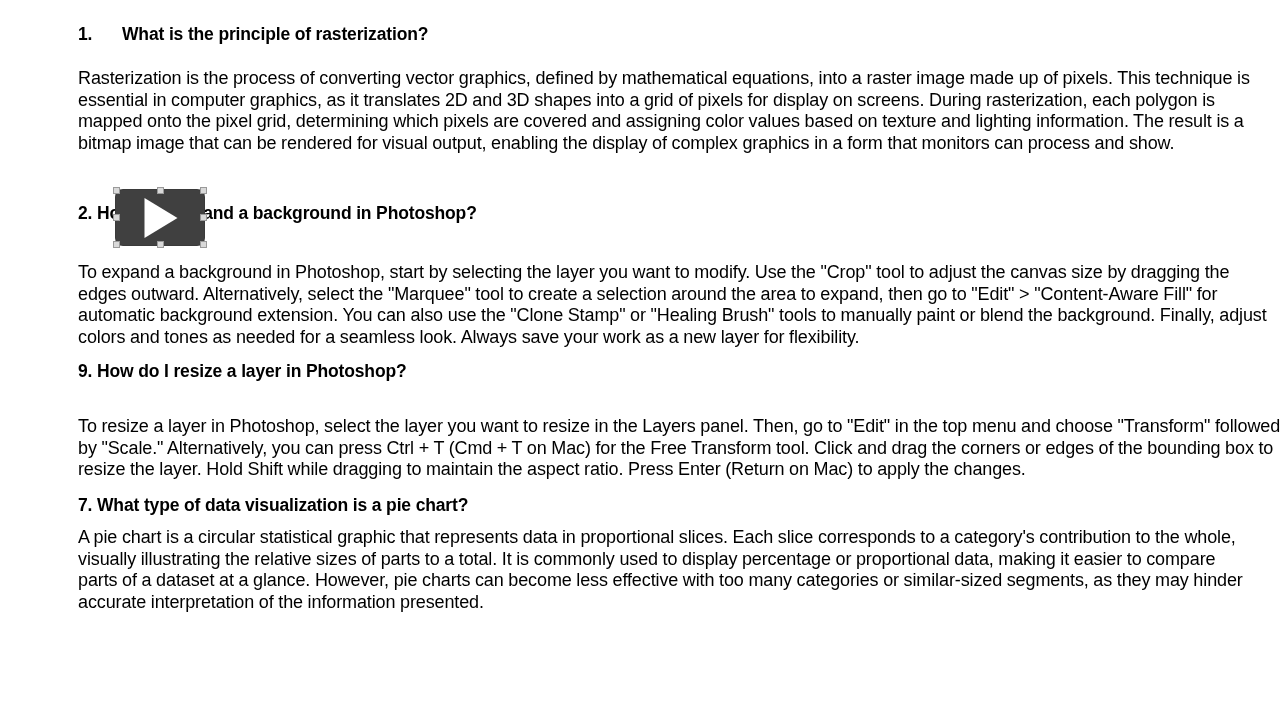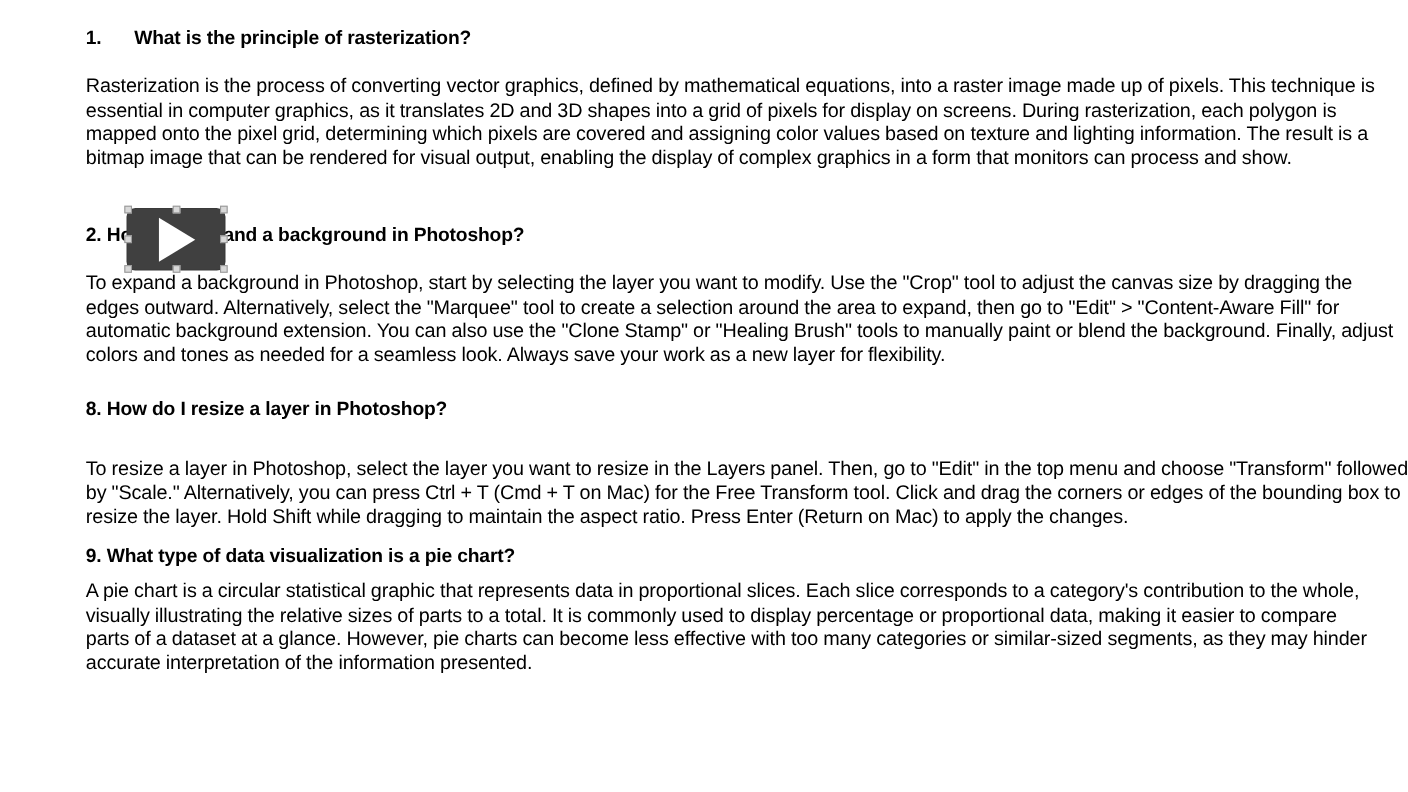--- a/index.html
+++ b/index.html
@@ -53,21 +53,21 @@
     line-height: 21.6px;
     margin: 0;
     letter-spacing: -0.12px;
     text-align: left;
     word-spacing: -0.2px;
   }
 
   .block-q1-heading { position: absolute; left: 34px; top: 24px; }
   .block-q1-body    { position: absolute; left: 34px; top: 68px; width: 1205px; }
   .block-q2-heading { position: absolute; left: 34px; top: 203px; }
-  .block-q2-body    { position: absolute; left: 34px; top: 247px; width: 1198px; }
+  .block-q2-body    { position: absolute; left: 34px; top: 262px; width: 1198px; }
   .block-q3-heading { position: absolute; left: 34px; top: 361px; }
   .block-q3-body    { position: absolute; left: 34px; top: 416px; width: 1205px; }
   .block-q4-heading { position: absolute; left: 34px; top: 495px; }
   .block-q4-body    { position: absolute; left: 34px; top: 527px; width: 1180px; }
 
   
   .video-overlay {
     position: absolute;
     left: 69px;
     top: 187px;
@@ -130,29 +130,29 @@
 
   <div class="block-q2-heading">
     <h2 class="q-heading">2. How do I expand a background in Photoshop?</h2>
   </div>
 
   <div class="block-q2-body">
     <p class="q-body"> To expand a background in Photoshop, start by selecting the layer you want to modify. Use the "Crop" tool to adjust the canvas size by dragging the edges outward. Alternatively, select the "Marquee" tool to create a selection around the area to expand, then go to "Edit" &gt; "Content-Aware Fill" for automatic background extension. You can also use the "Clone Stamp" or "Healing Brush" tools to manually paint or blend the background. Finally, adjust colors and tones as needed for a seamless look. Always save your work as a new layer for flexibility.</p>
   </div>
 
   <div class="block-q3-heading">
-    <h2 class="q-heading">8. How do I resize a layer in Photoshop?</h2>
+    <h2 class="q-heading">9. How do I resize a layer in Photoshop?</h2>
   </div>
 
   <div class="block-q3-body">
     <p class="q-body">To resize a layer in Photoshop, select the layer you want to resize in the Layers panel. Then, go to "Edit" in the top menu and choose "Transform" followed by "Scale." Alternatively, you can press Ctrl + T (Cmd + T on Mac) for the Free Transform tool. Click and drag the corners or edges of the bounding box to resize the layer. Hold Shift while dragging to maintain the aspect ratio. Press Enter (Return on Mac) to apply the changes.</p>
   </div>
 
   <div class="block-q4-heading">
-    <h2 class="q-heading">9. What type of data visualization is a pie chart?</h2>
+    <h2 class="q-heading">7. What type of data visualization is a pie chart?</h2>
   </div>
 
   <div class="block-q4-body">
     <p class="q-body">A pie chart is a circular statistical graphic that represents data in proportional slices. Each slice corresponds to a category's contribution to the whole, visually illustrating the relative sizes of parts to a total. It is commonly used to display percentage or proportional data, making it easier to compare parts of a dataset at a glance. However, pie charts can become less effective with too many categories or similar-sized segments, as they may hinder accurate interpretation of the information presented.</p>
   </div>
 
   <div class="video-overlay">
     <div class="video-frame">
       <div class="play-triangle"></div>
     </div>

